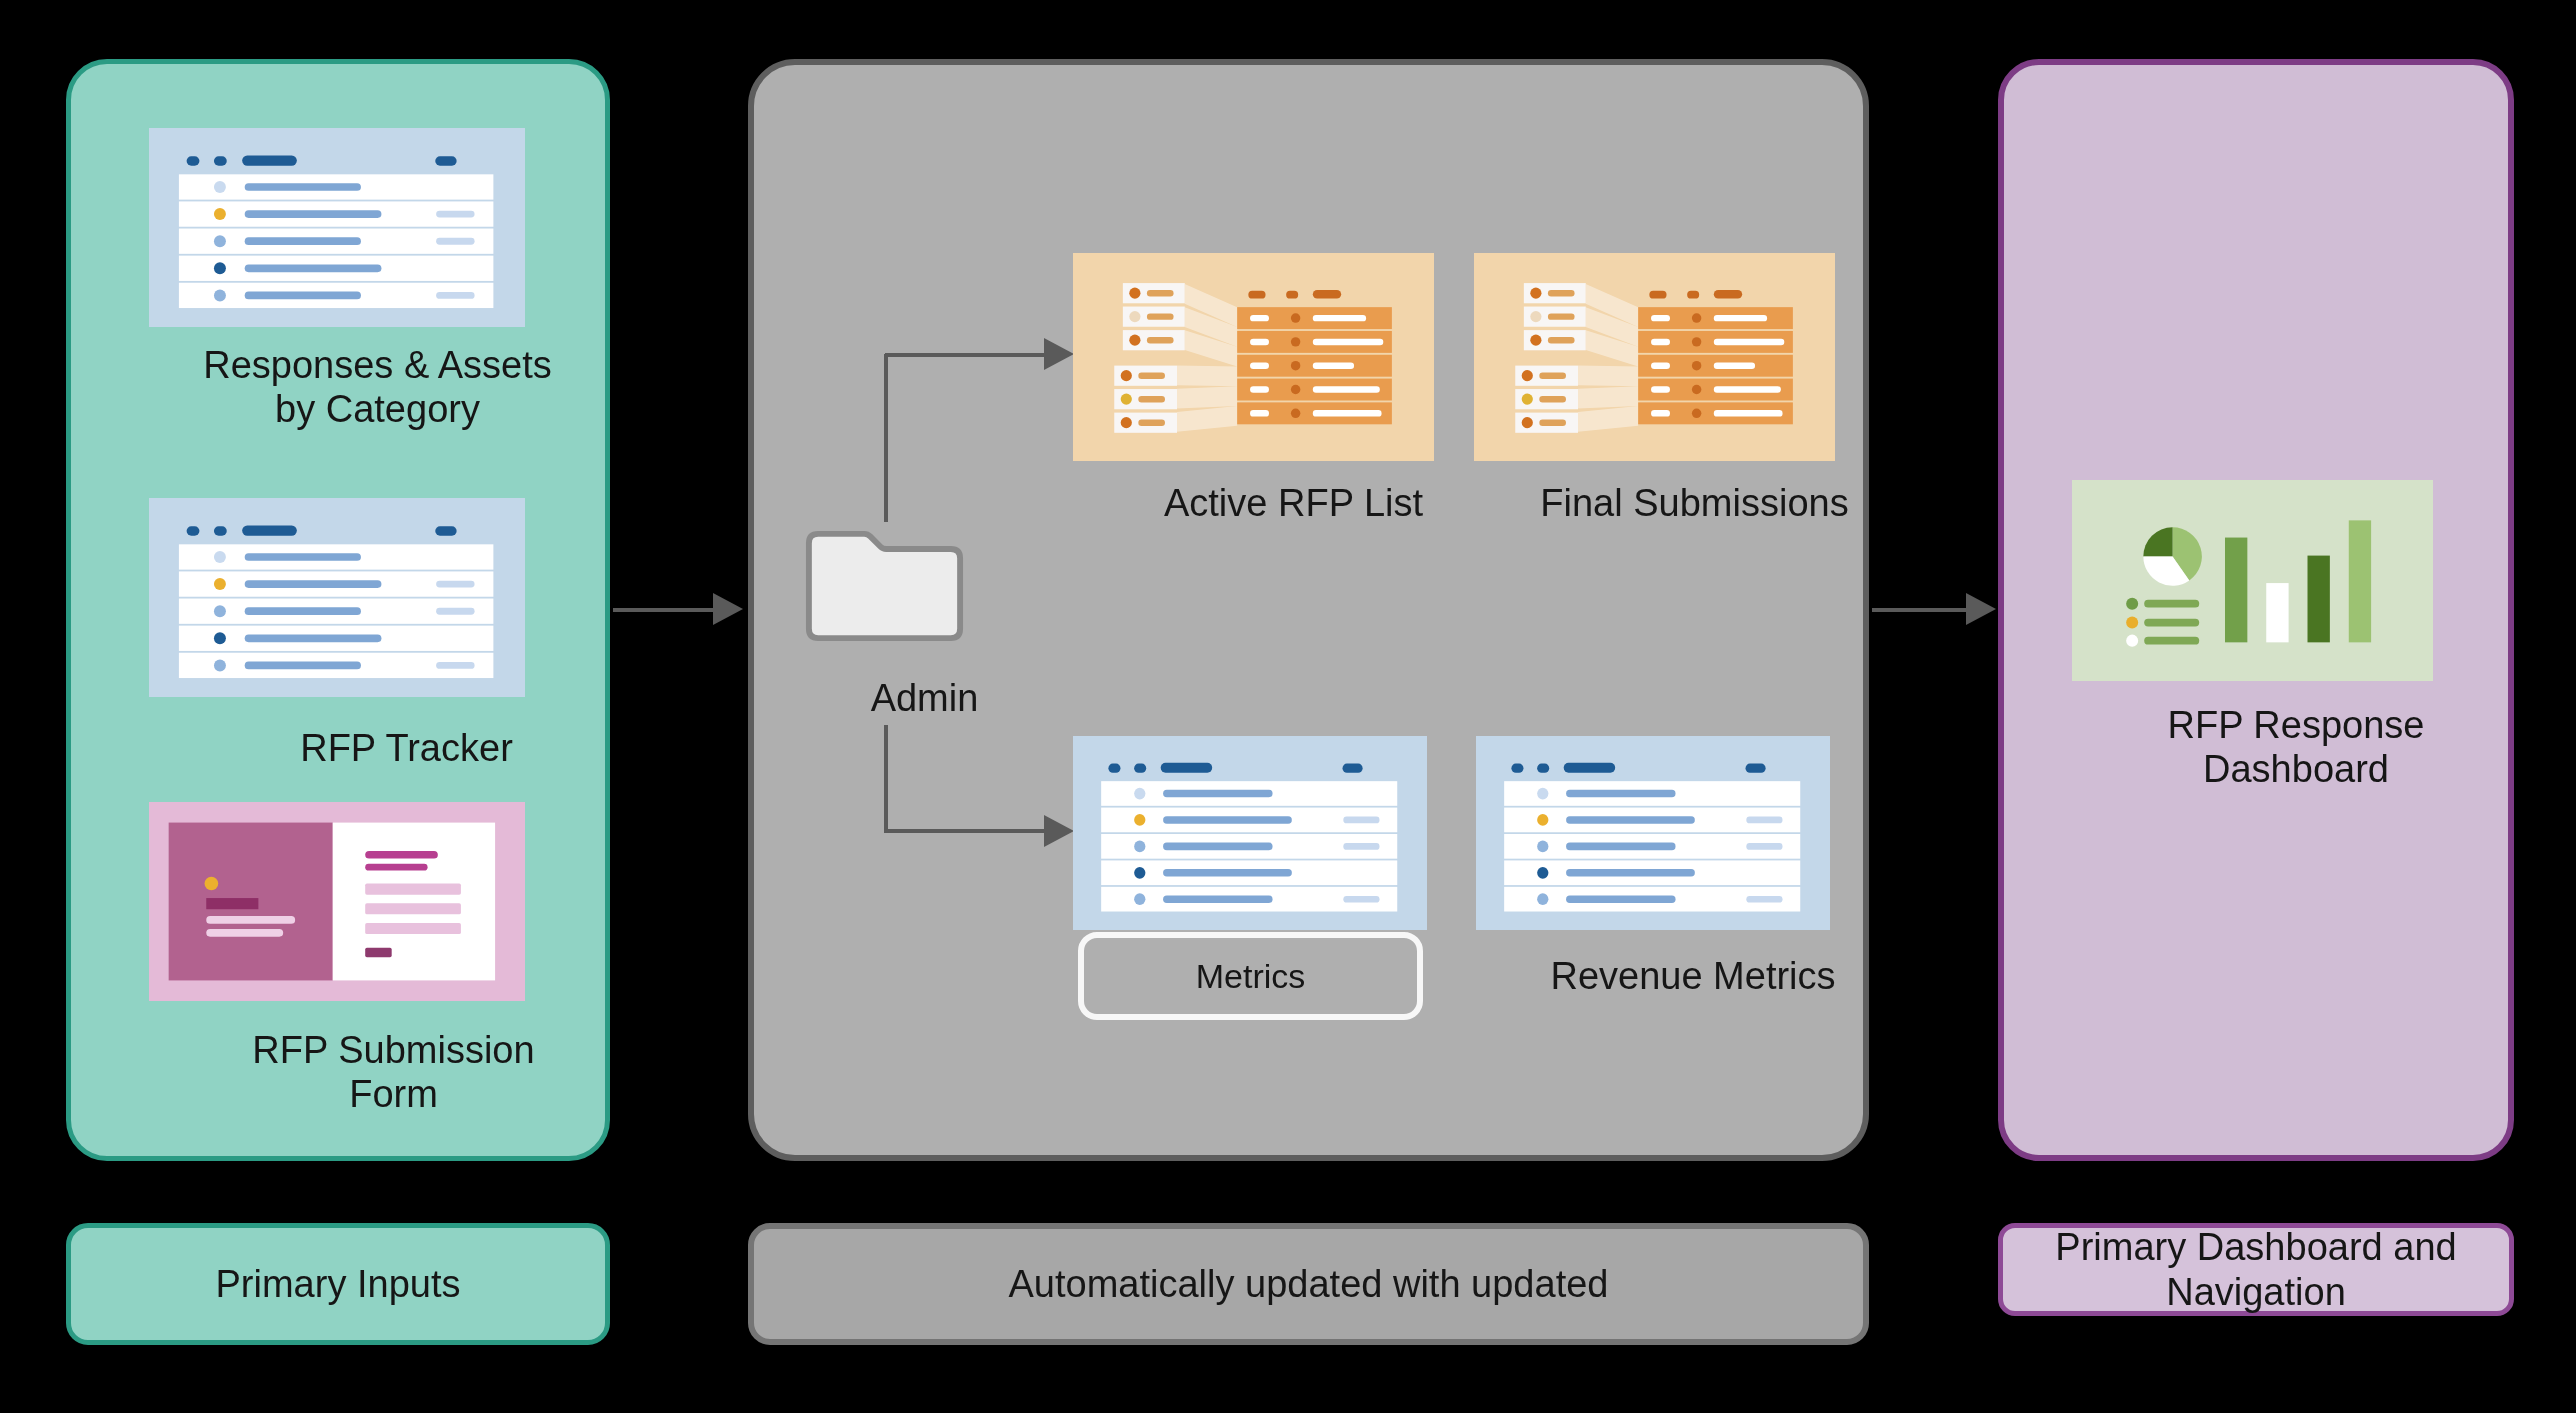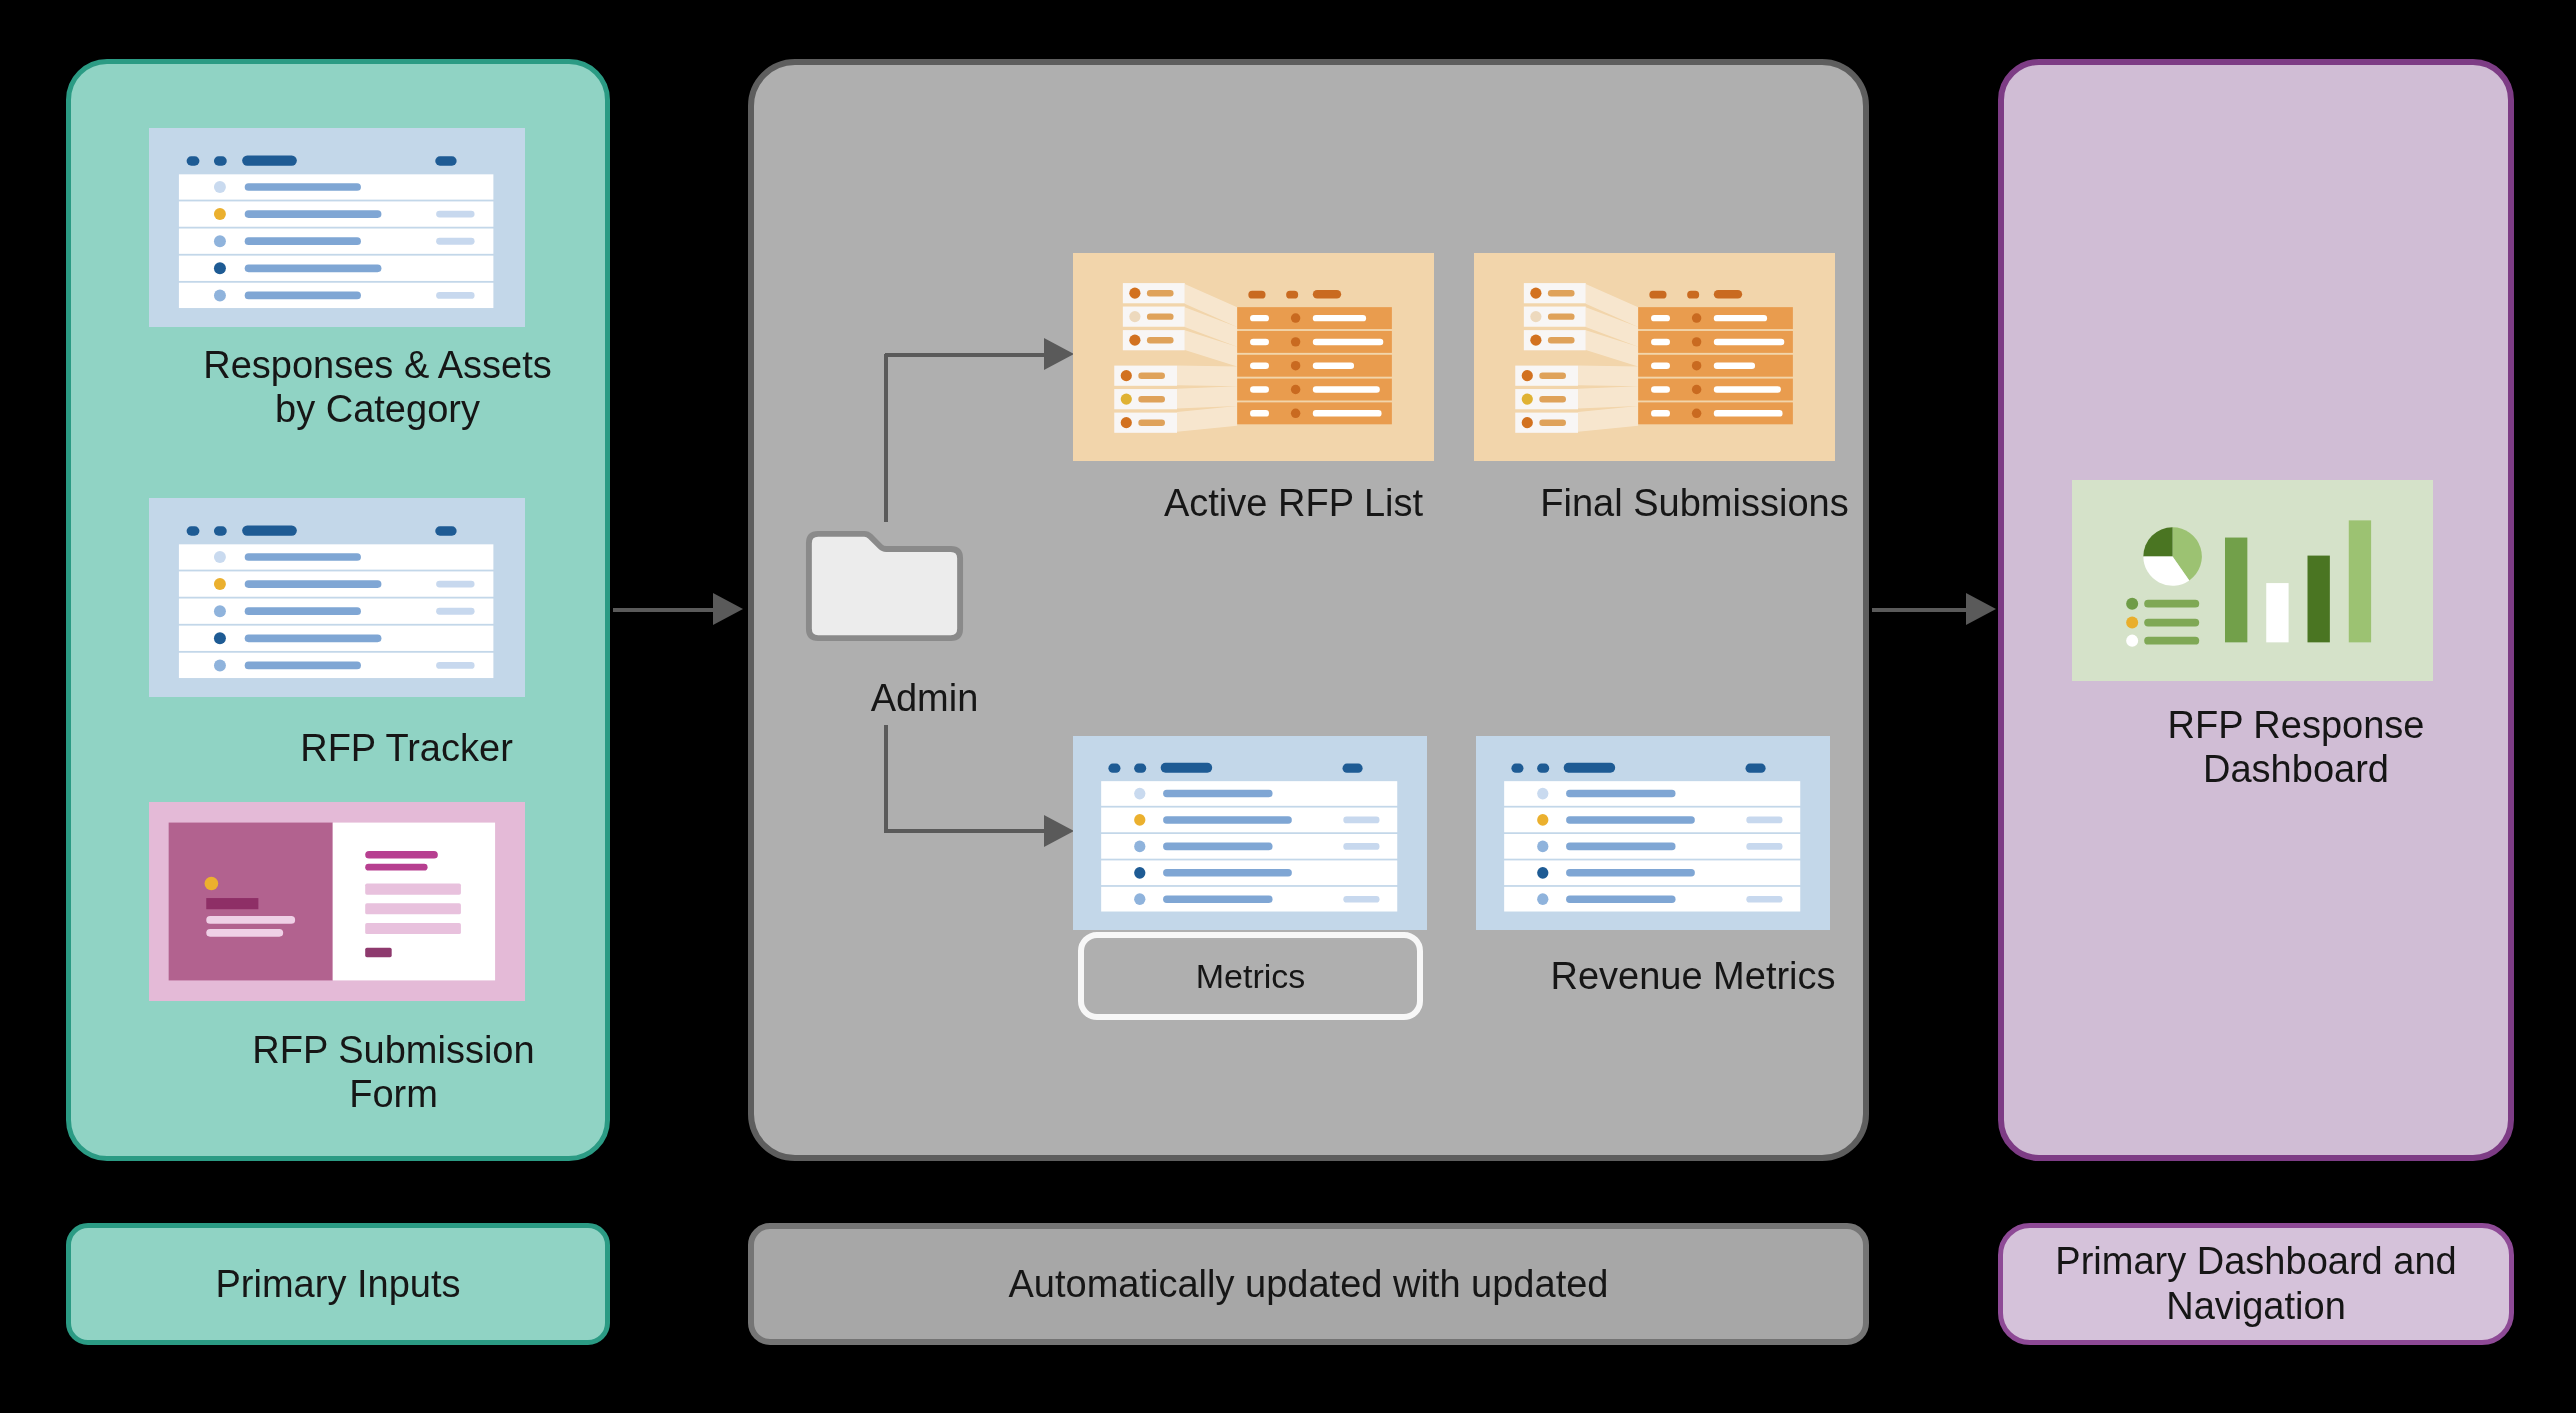--- a/index.html
+++ b/index.html
@@ -9,21 +9,21 @@
   }
   .panel{position:absolute;box-sizing:border-box;}
   .panel-inputs{left:66px;top:59px;width:544px;height:1102px;background:#90D3C4;border:5.2px solid #2B9B84;border-radius:41px;}
   .panel-admin{left:748px;top:59px;width:1121px;height:1102px;background:#AFAFAF;border:6px solid #5E5E5E;border-radius:47px;}
   .panel-dash{left:1998px;top:59px;width:516px;height:1102px;background:#D0BDD5;border:6px solid #7D3C85;border-radius:41px;}
 
   .tag{position:absolute;box-sizing:border-box;display:flex;align-items:center;justify-content:center;
        text-align:center;font-size:38px;font-weight:500;white-space:pre-line;line-height:45px;}
   .tag-inputs{left:66px;top:1223px;width:544px;height:122px;background:#90D3C4;border:5.2px solid #2B9B84;border-radius:22px;}
   .tag-admin{left:748px;top:1223px;width:1121px;height:122px;background:#A7A7A7;border:6px solid #757575;border-radius:22px;}
-  .tag-dash{left:1998px;top:1223px;width:516px;height:122px;background:#D5C2DA;border:5.2px solid #8E4A96;border-radius:32px;}
+  .tag-dash{left:1998px;top:1223px;width:516px;height:93px;background:#D5C2DA;border:5.2px solid #8E4A96;border-radius:17px;}
 
   .icon{position:absolute;display:block;}
   .caption{position:absolute;text-align:center;font-size:38px;font-weight:500;line-height:44px;white-space:pre-line;margin-left:40px;}
 
   .hline,.vline{position:absolute;background:#5A5A5A;}
   .arrowhead{position:absolute;width:0;height:0;border-top:16.3px solid transparent;border-bottom:16.3px solid transparent;border-left:30px solid #5A5A5A;}
 
   .callout{position:absolute;box-sizing:border-box;border:6px solid #F7F7F7;border-radius:19px;
            display:flex;align-items:center;justify-content:center;font-size:34px;font-weight:500;}
 

